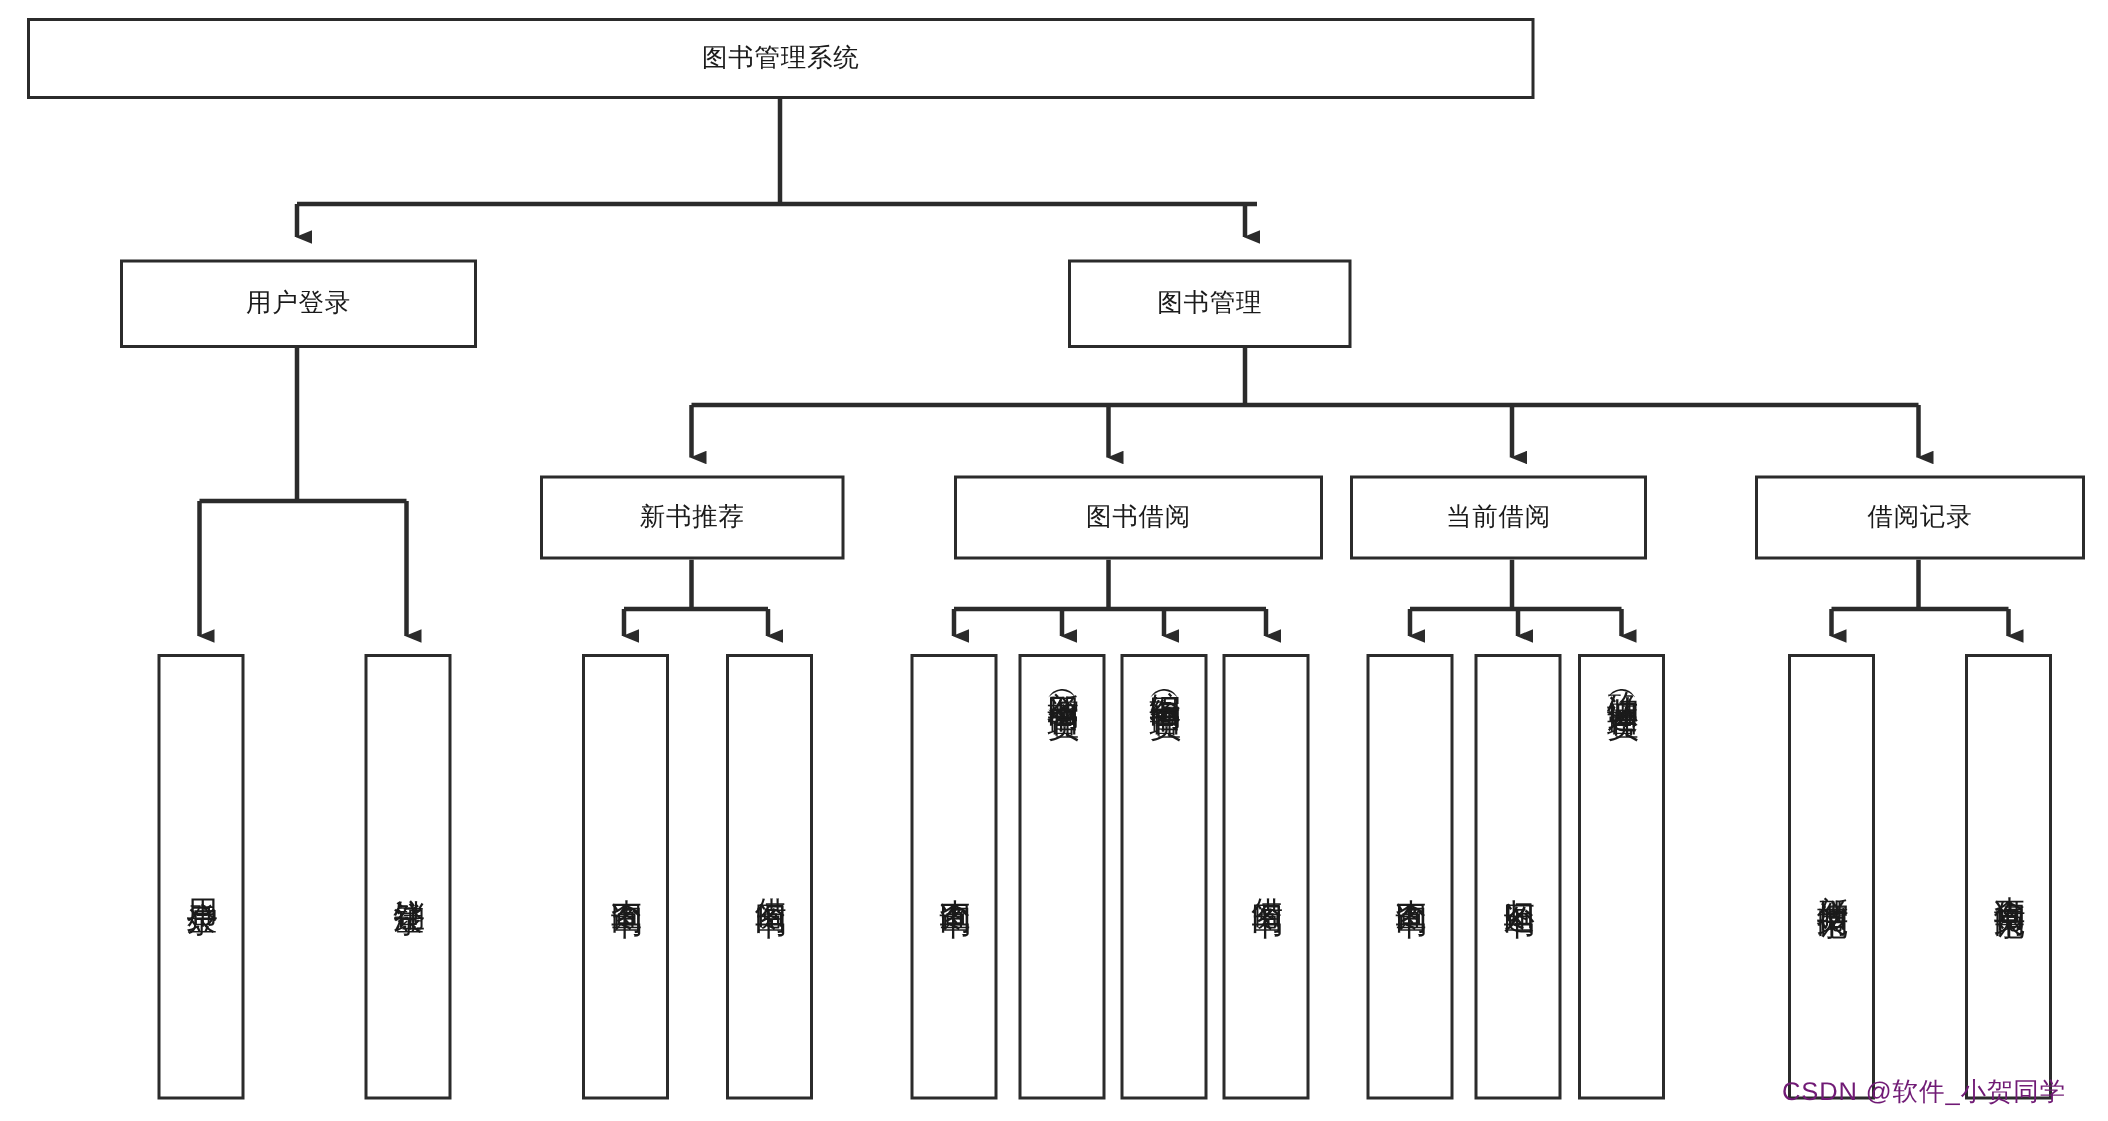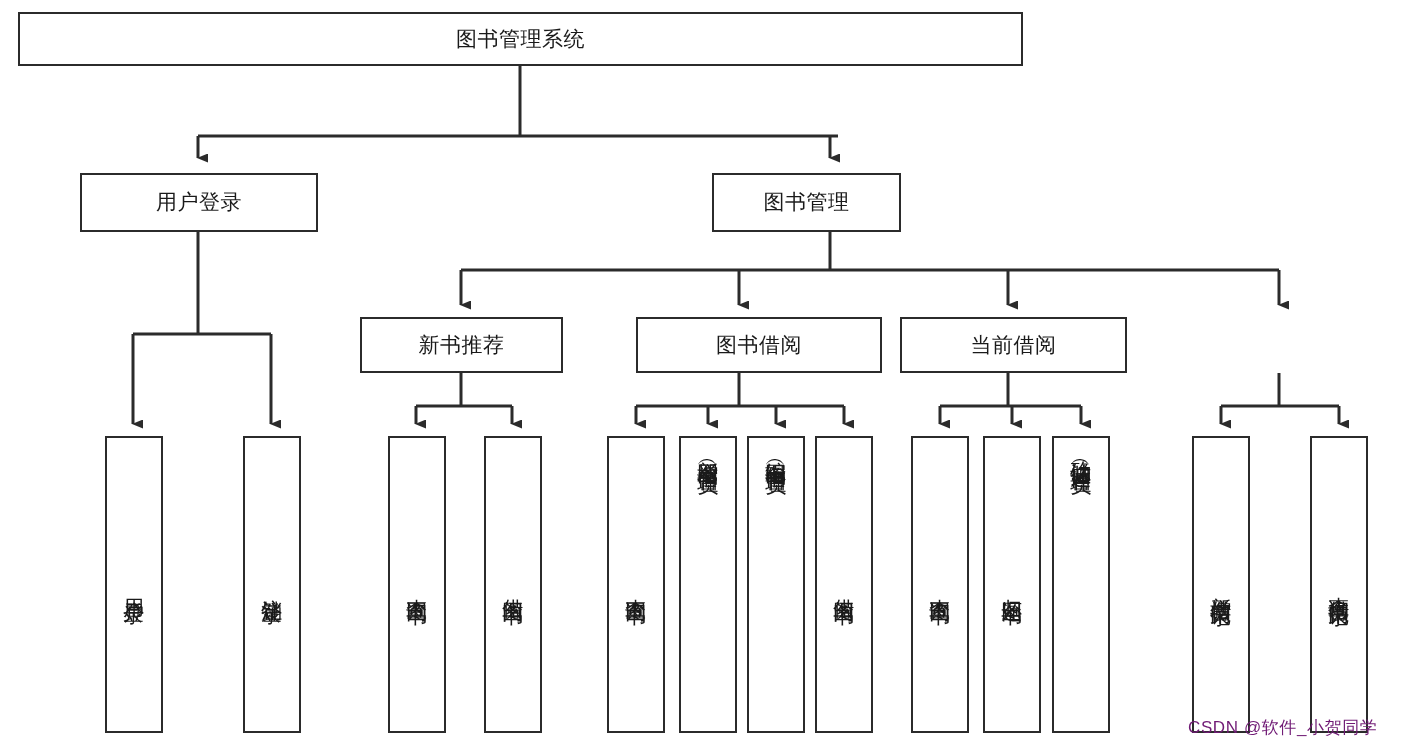--- a/index.html
+++ b/index.html
@@ -30,21 +30,21 @@
     box-sizing: border-box;
     background: #ffffff;
     border: 2px solid #2b2b2b;
     display: flex;
     align-items: center;
     justify-content: center;
     overflow: hidden;
   }
   .node-label {
     color: #1a1a1a;
-    font-size: 21px;
+    font-size: 17px;
     line-height: 1.18;
     letter-spacing: 0.5px;
     white-space: nowrap;
     text-align: center;
   }
   .node-label.vertical {
     writing-mode: vertical-rl;
     text-orientation: upright;
     font-size: 21px;
     line-height: 1.22;
@@ -132,22 +132,25 @@
   <div class="node-box" style="left:712px; top:173px; width:189px; height:59px;">
     <span class="node-label">图书管理</span>
   </div>
 
   <div class="node-box" style="left:360px; top:317px; width:203px; height:56px;">
     <span class="node-label">新书推荐</span>
   </div>
   <div class="node-box" style="left:636px; top:317px; width:246px; height:56px;">
     <span class="node-label">图书借阅</span>
   </div>
-  <div class="node-box" style="left:900px; top:317px; width:227px; height:56px;">
+  <div class="node-box" style="left:900px; top:317px; width:198px; height:56px;">
     <span class="node-label">当前借阅</span>
+  </div>
+  <div class="node-box" style="left:1170px; top:317px; width:220px; height:56px;">
+    <span class="node-label">借阅记录</span>
   </div>
 
   <div class="node-box leaf-box" style="left:105px; top:436px; width:58px; height:297px;">
     <span class="node-label vertical">用户登录</span>
   </div>
   <div class="node-box leaf-box" style="left:243px; top:436px; width:58px; height:297px;">
     <span class="node-label vertical">注销登录</span>
   </div>
 
   <div class="node-box leaf-box" style="left:388px; top:436px; width:58px; height:297px;">

